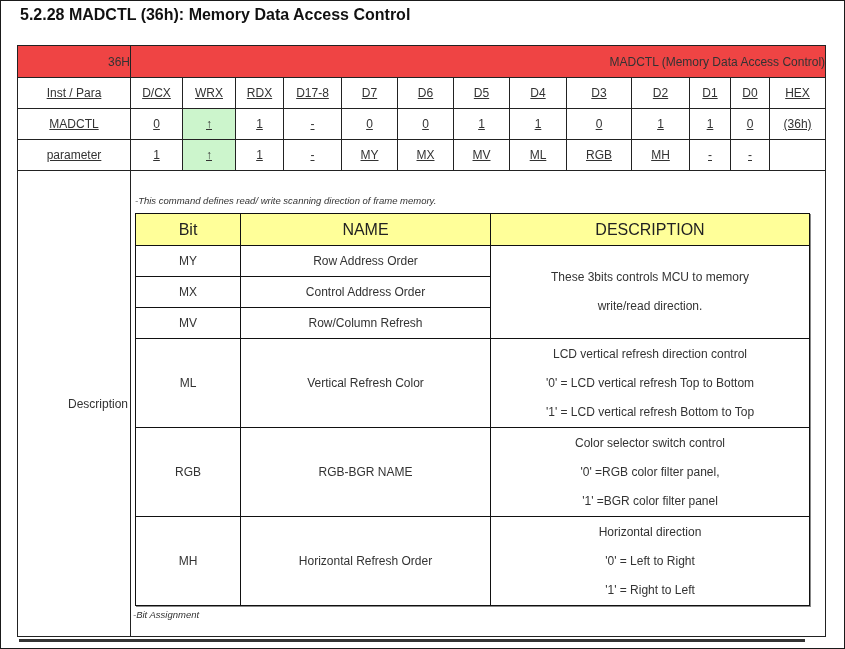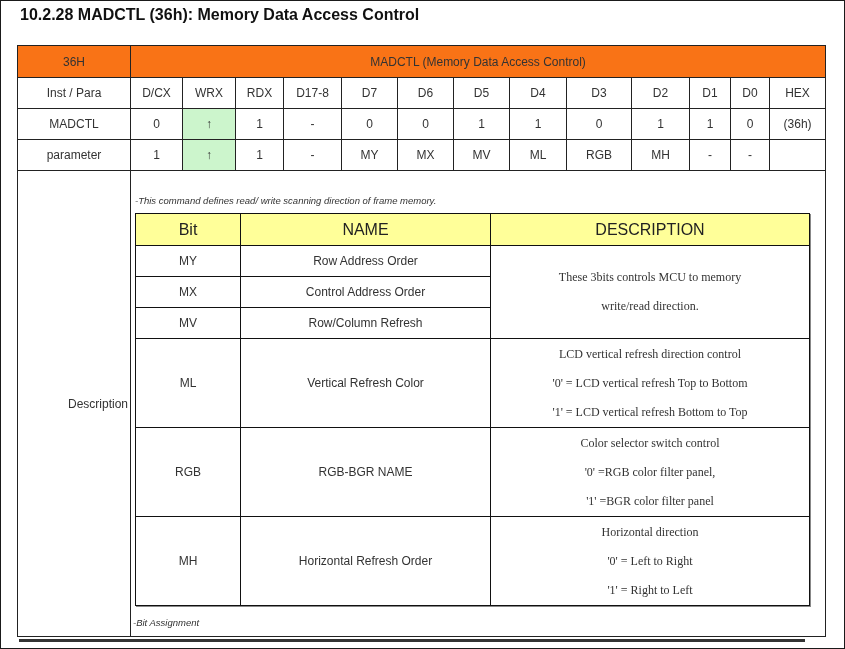--- a/index.html
+++ b/index.html
@@ -16,53 +16,53 @@
     color:#111; letter-spacing:0px;
   }
   table.main {
     position:absolute; left:17px; top:45px; width:808px;
     border-collapse:collapse; table-layout:fixed;
   }
   table.main td {
     border:1.5px solid #222; text-align:center; font-size:12px; color:#333;
     padding:0; overflow:hidden; white-space:nowrap;
   }
-  table.main tr.h1 td { background:#f97316; height:31px; }
-  table.main tr.r td { height:30px; }
+  table.main tr.h1 td { background:#ef4444; height:31px;text-align:right; }
+  table.main tr.r td { height:30px;text-decoration:underline; }
   td.green { background:#ccf5cc; }
   td.desc-label { vertical-align:middle; text-align:right !important; padding-right:2px !important; }
   td.desc-cell { vertical-align:top; text-align:left !important; height:465px; position:relative; }
   .intro {
     position:absolute; left:4px; top:24px; font-size:9.5px; font-style:italic; color:#333;
   }
   .footer-note {
-    position:absolute; left:2px; bottom:8px; font-size:9.5px; font-style:italic; color:#333;margin-top:20px;
+    position:absolute; left:2px; bottom:16px; font-size:9.5px; font-style:italic; color:#333;margin-top:20px;
   }
   table.bits {
     position:absolute; left:4px; top:42px; width:674px;
     border-collapse:collapse; table-layout:fixed;
     box-shadow:1px 1px 0 #888;
   }
   table.bits td {
     border:1.5px solid #111; text-align:center; font-size:12px; color:#333;
     padding:0; white-space:nowrap;
   }
   table.bits tr.bh td { background:#ffff99; font-size:16px; color:#222; height:31px; }
   table.bits tr.s td { height:30px; }
   table.bits tr.t td { height:88px; }
-  .dline { line-height:29px;font-family:Liberation Serif, serif; }
+  .dline { line-height:29px; }
   .hr {
     position:absolute; left:19px; top:639px; width:786px; height:3px; background:#333;
   }
 </style>
 </head>
 <body>
 
 <div class="frame"></div>
-<div class="title">10.2.28 MADCTL (36h): Memory Data Access Control</div>
+<div class="title">5.2.28 MADCTL (36h): Memory Data Access Control</div>
 
 <table class="main">
   <colgroup>
     <col style="width:113px">
       <col style="width:52px">
       <col style="width:53px">
       <col style="width:48px">
     <col style="width:58px">
       <col style="width:56px">
       <col style="width:56px">

